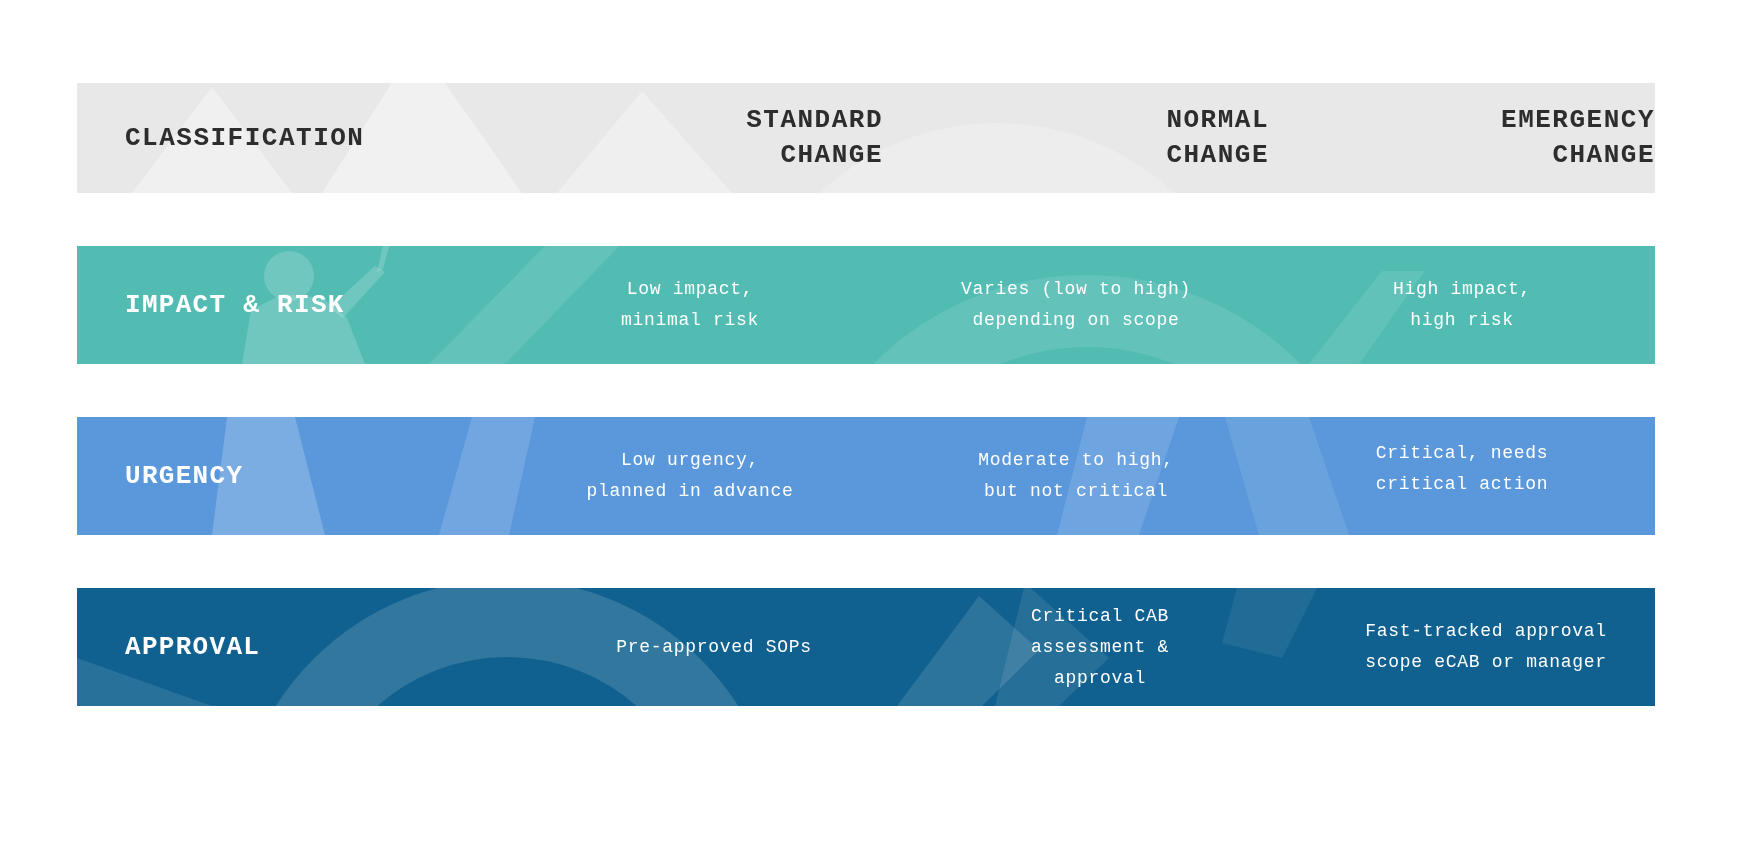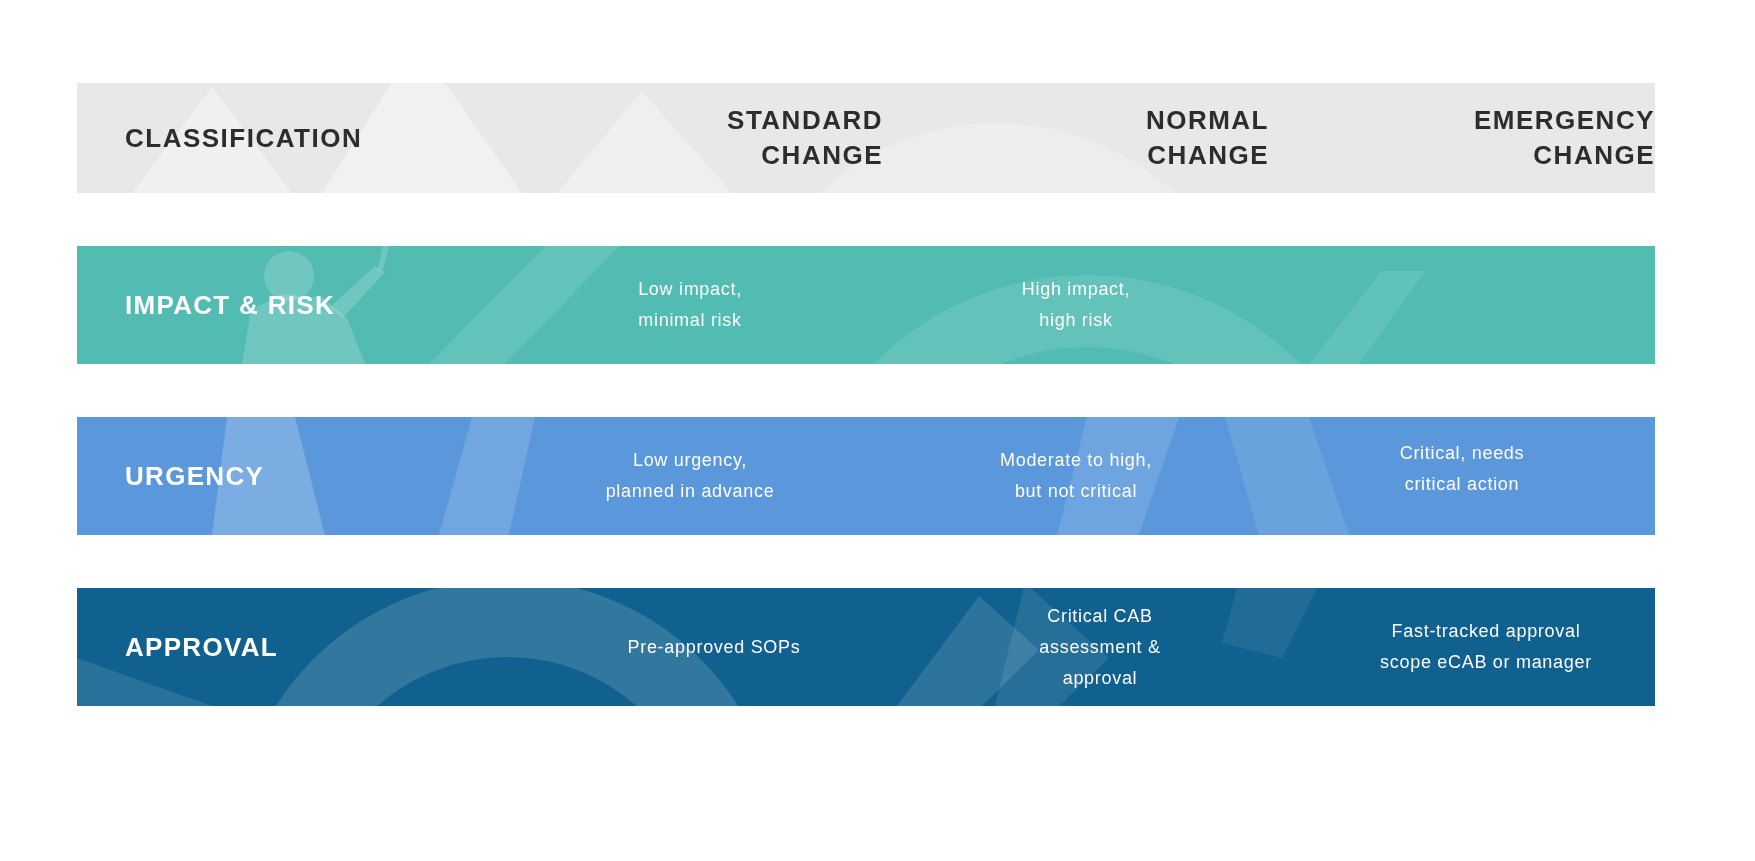--- a/index.html
+++ b/index.html
@@ -1,21 +1,21 @@
 <!DOCTYPE html>
 <html style="--page-bg: #ffffff; --header-bg: #e8e8e8; --header-text: #2d2d2d; --impact-row-bg: #52bcb3; --urgency-row-bg: #5a98db; --approval-row-bg: #10618f; --row-text: #ffffff;"><head>
 <meta charset="utf-8">
 <style>
   html, body { margin: 0; padding: 0; background: #ffffff; }
   .stage {
     position: relative;
     width: 1674px;
     height: 861px;
     background: var(--page-bg, #ffffff);
-    font-family: Liberation Sans, sans-serif;
+    font-family: Liberation Mono, monospace;
     overflow: hidden;
   }
   .tbl {
     position: absolute;
     left: 77px;
     top: 83px;
     width: 1578px;
   }
   .row {
     position: relative;
@@ -135,20 +135,24 @@
         <polygon points="1232,118 1305,25 1348,25 1282,118" fill="rgba(255,255,255,0.09)"></polygon>
       </svg>
       <div class="cell label-cell">
         <span class="rlabel">IMPACT &amp; RISK</span>
       </div>
       <div class="cell data-cell">
         <span class="dline">Low impact,</span>
         <span class="dline">minimal risk</span>
       </div>
       <div class="cell data-cell">
+        <span class="dline">Varies (low to high)</span>
+        <span class="dline">depending on scope</span>
+      </div>
+      <div class="cell data-cell">
         <span class="dline">High impact,</span>
         <span class="dline">high risk</span>
       </div>
     </section>
 
     <section class="row color-row urgency-row">
       <svg class="wm" viewBox="0 0 1578 118" preserveAspectRatio="none" aria-hidden="true">
         <polygon points="150,0 218,0 248,118 135,118" fill="rgba(255,255,255,0.20)"></polygon>
         <polygon points="395,0 458,0 432,118 362,118" fill="rgba(255,255,255,0.14)"></polygon>
         <polygon points="1010,0 1102,0 1062,118 980,118" fill="rgba(255,255,255,0.12)"></polygon>

